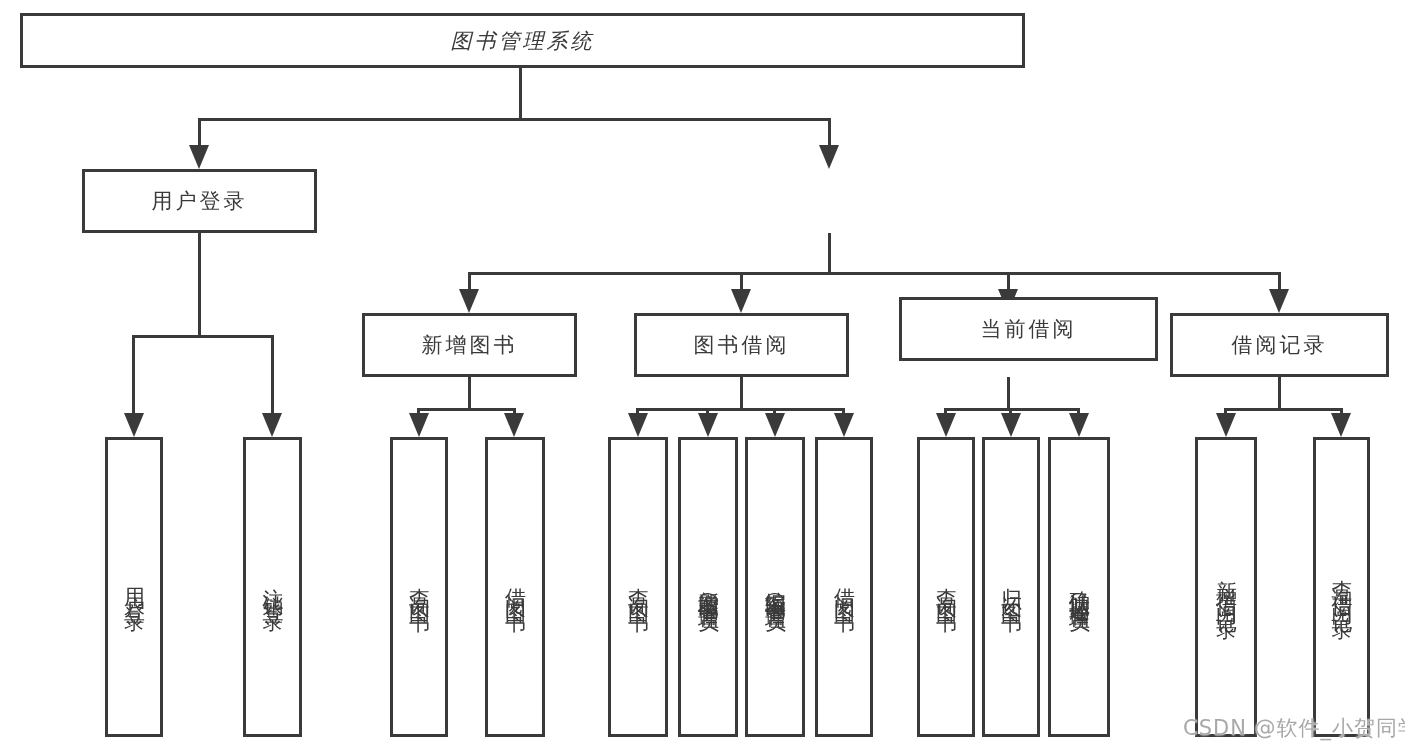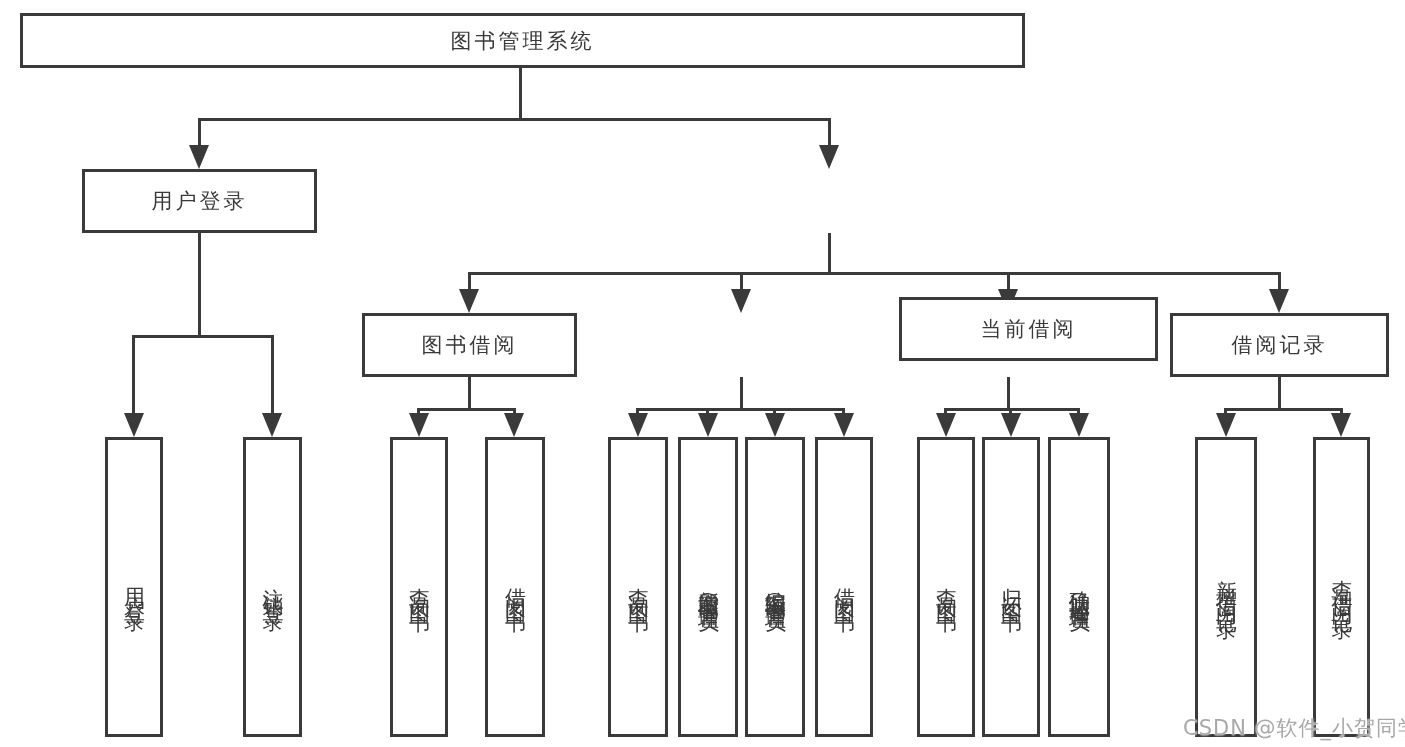--- a/index.html
+++ b/index.html
@@ -63,21 +63,21 @@
     letter-spacing: 1px;
     white-space: nowrap;
     text-shadow: 0 0 2px #ffffff, 0 0 2px #ffffff;
   }
 </style>
 </head>
 <body>
 
 <div id="canvas">
 
-  <div class="node" style="left:20px; top:13px; width:1005px; height:55px;">
+  <div class="node" style="left:20px; top:13px; width:1005px; height:55px;font-style:italic;">
     <span>图书管理系统</span>
   </div>
 
   <div class="v-line" style="left:519px; top:68px; height:50px;"></div>
   <div class="h-line" style="left:198px; top:118px; width:633px;"></div>
   <div class="v-line" style="left:198px; top:118px; height:30px;"></div>
   <div class="arrow" style="left:189px; top:145px;"></div>
   <div class="v-line" style="left:828px; top:118px; height:30px;"></div>
   <div class="arrow" style="left:819px; top:145px;"></div>
 
@@ -97,20 +97,23 @@
   <div class="v-line" style="left:468px; top:272px; height:20px;"></div>
   <div class="arrow" style="left:459px; top:289px;"></div>
   <div class="v-line" style="left:740px; top:272px; height:20px;"></div>
   <div class="arrow" style="left:731px; top:289px;"></div>
   <div class="v-line" style="left:1007px; top:272px; height:20px;"></div>
   <div class="arrow" style="left:998px; top:289px;"></div>
   <div class="v-line" style="left:1278px; top:272px; height:20px;"></div>
   <div class="arrow" style="left:1269px; top:289px;"></div>
 
   <div class="node" style="left:362px; top:313px; width:215px; height:64px;">
+    <span>新增图书</span>
+  </div>
+  <div class="node" style="left:634px; top:313px; width:215px; height:64px;">
     <span>图书借阅</span>
   </div>
   <div class="node" style="left:899px; top:297px; width:259px; height:64px;">
     <span>当前借阅</span>
   </div>
   <div class="node" style="left:1170px; top:313px; width:219px; height:64px;">
     <span>借阅记录</span>
   </div>
 
   <div class="v-line" style="left:468px; top:377px; height:31px;"></div>

